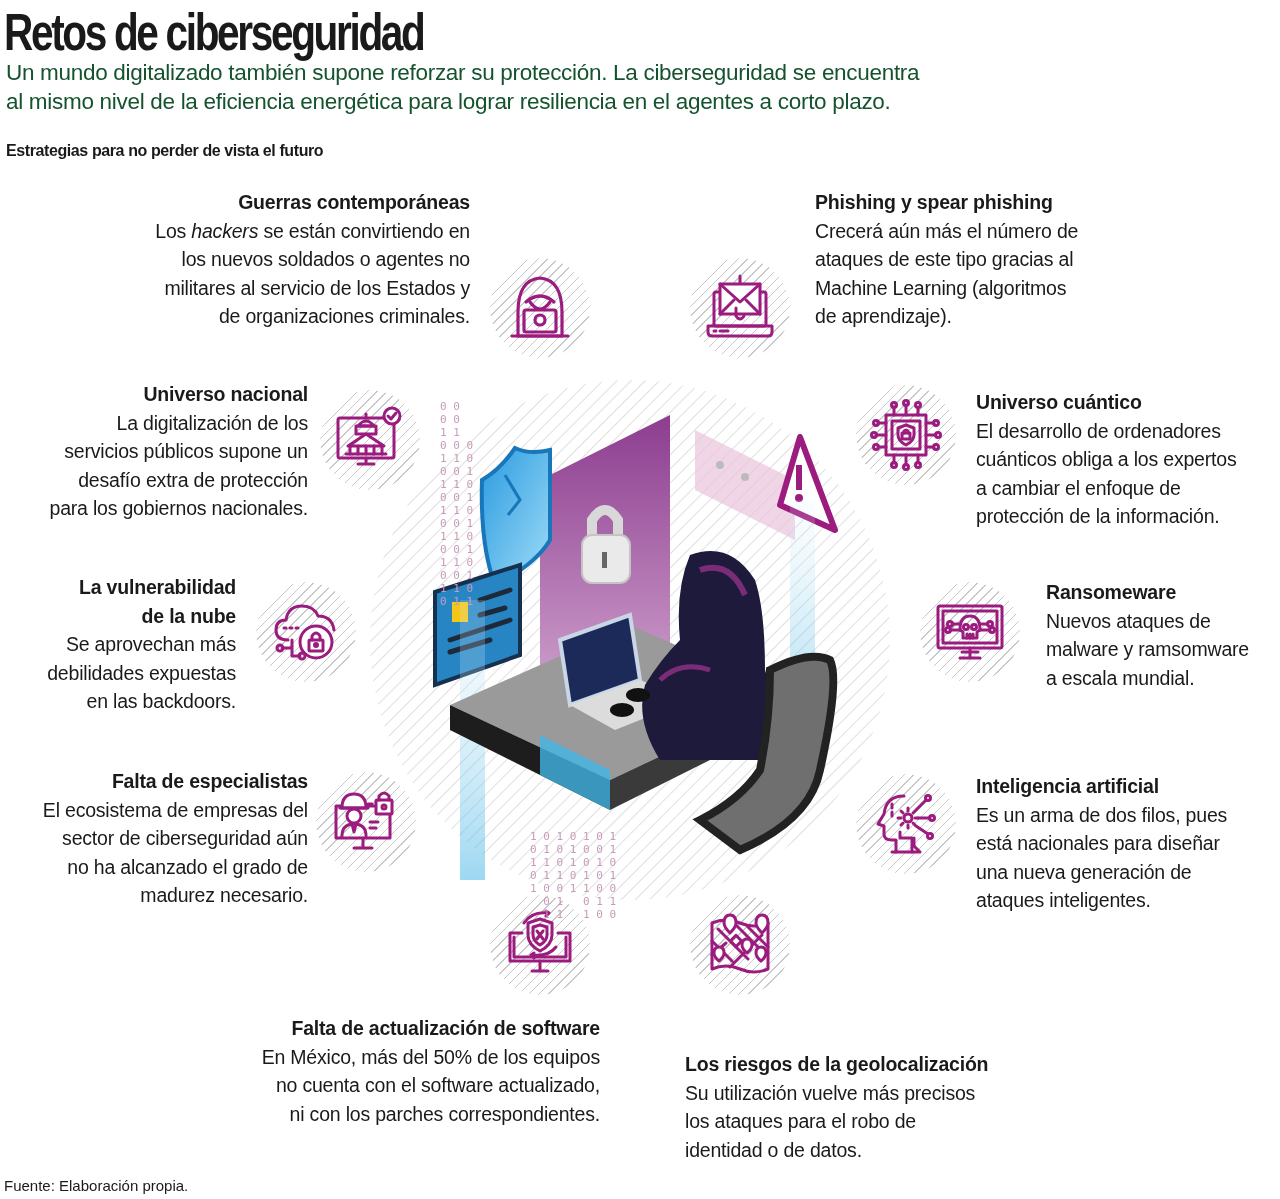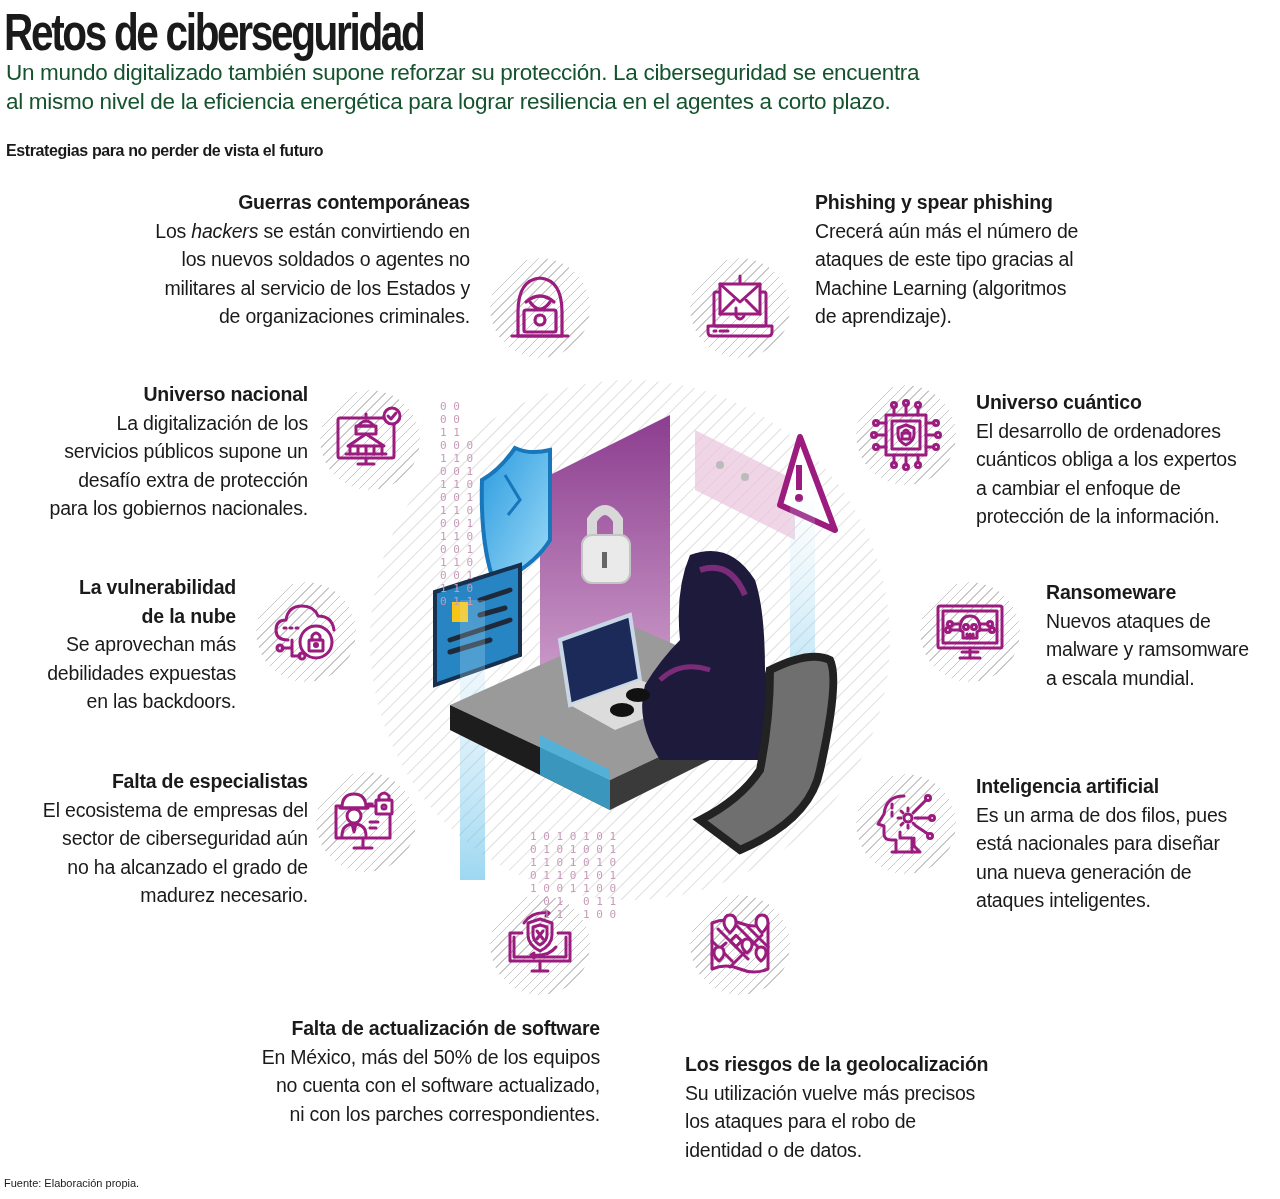--- a/index.html
+++ b/index.html
@@ -8,21 +8,21 @@
   .subtitle { position: absolute; left: 6px; top: 58px; width: 1100px; font-size: 22.5px; line-height: 29px; color: #14532d; margin: 0; letter-spacing: -0.3px; }
   .section-title { position: absolute; left: 6px; top: 142px; font-size: 16px; font-weight: bold; color: #1a1a1a; margin: 0; letter-spacing: -0.4px; }
   .block { position: absolute; font-size: 19.5px; line-height: 28.5px; color: #1a1a1a; letter-spacing: -0.2px; }
   .block.right-align { text-align: right; }
   .block .heading { font-weight: bold; display: block; }
   .block .body { display: block; white-space: pre-line; }
   .icon-wrap { position: absolute; width: 100px; height: 100px; border-radius: 50%; overflow: hidden; }
   .icon-wrap .hatch { position: absolute; inset: 0; background: repeating-linear-gradient(135deg, transparent 0 6px, #c9c9c9 6px 7px); border-radius: 50%; }
   .icon-wrap svg { position: absolute; left: 14px; top: 14px; width: 72px; height: 72px; }
   .center-art { position: absolute; left: 360px; top: 340px; width: 540px; height: 570px; }
-  .footer { position: absolute; left: 4px; top: 1177px; font-size: 11px; color: #1a1a1a; }
+  .footer { position: absolute; left: 4px; top: 1177px; font-size: 15px; color: #1a1a1a; }
   .binary { position: absolute; font-family: "DejaVu Sans Mono", monospace; font-size: 11px; line-height: 13px; color: #c79bb9; white-space: pre; margin-top: 40px; }
 </style>
 </head>
 <body>
 
 <h1 class="title">Retos de ciberseguridad</h1>
 <p class="subtitle">
   <span>Un mundo digitalizado también supone reforzar su protección. La ciberseguridad se encuentra</span><br>
   <span>al mismo nivel de la eficiencia energética para lograr resiliencia en el agentes a corto plazo.</span>
 </p>

